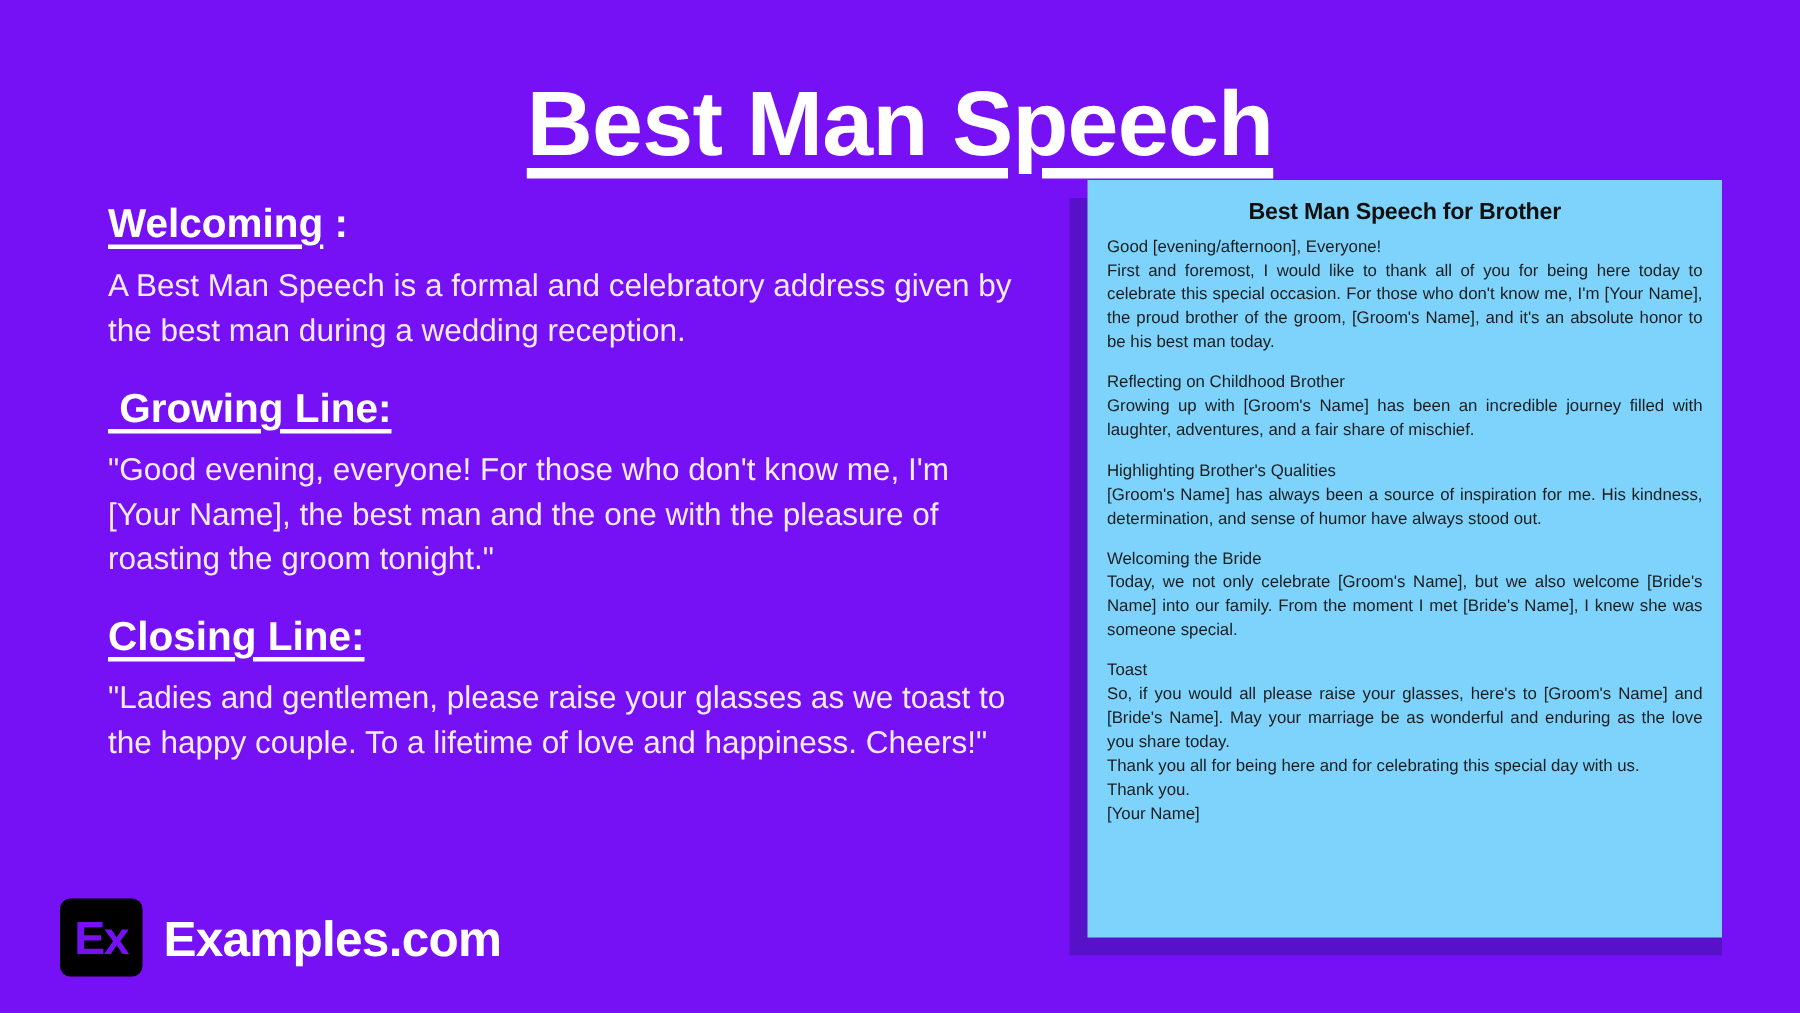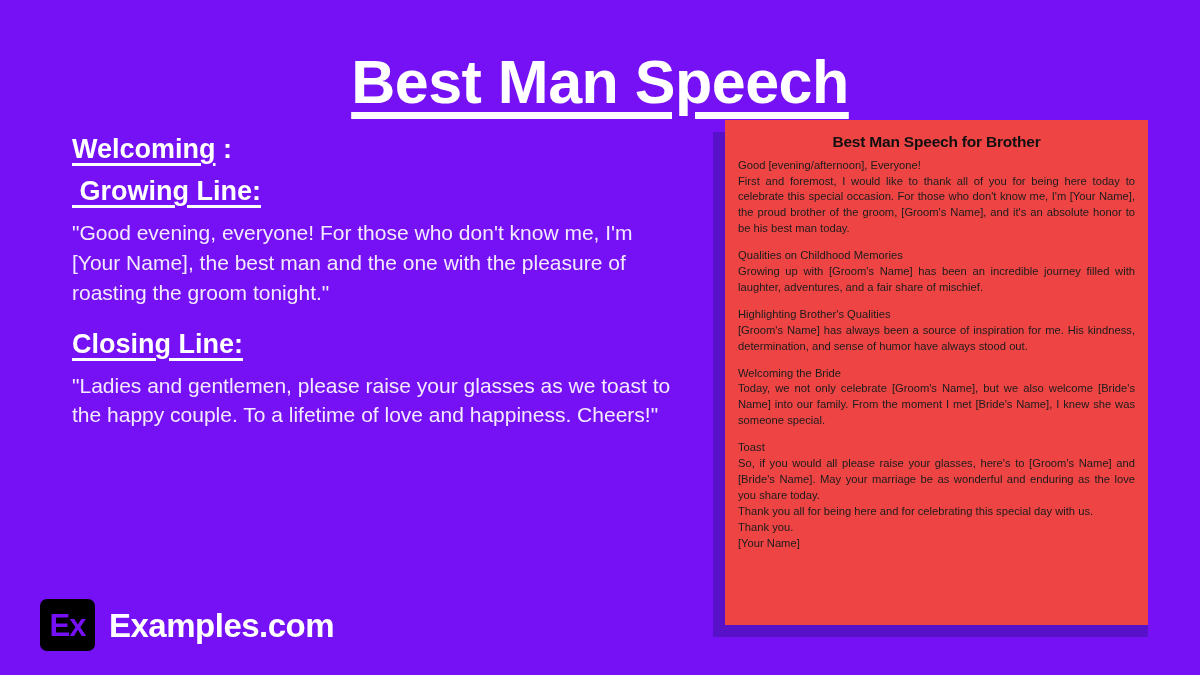--- a/index.html
+++ b/index.html
@@ -100,21 +100,21 @@
     width: 435px;
     height: 505px;
     background: #5712c9;
   }
   .speech-card {
     position: absolute;
     left: 725px;
     top: 120px;
     width: 423px;
     height: 505px;
-    background: #ef4444;
+    background: #7dd3fc;
     box-sizing: border-box;
     padding: 13px 13px 10px 13px;
     overflow: hidden;
   }
   .card-title {
     text-align: center;
     font-size: 15.5px;
     font-weight: 700;
     color: #101010;
     margin: 0 0 6px 0;
@@ -134,20 +134,21 @@
   .card-block:last-child { margin-bottom: 0; }
 </style>
 </head>
 <body>
 
 <h1 class="page-title">Best Man Speech</h1>
 
 <div class="left-col">
 
   <div class="section-heading"><span class="u">Welcoming</span><span> :</span></div>
+  <p class="section-body">A Best Man Speech is a formal and celebratory address given by the best man during a wedding reception.</p>
 
   <div class="section-heading"><span class="u"> Growing Line:</span></div>
   <p class="section-body">"Good evening, everyone! For those who don't know me, I'm [Your Name], the best man and the one with the pleasure of roasting the groom tonight."</p>
 
   <div class="section-heading"><span class="u">Closing Line:</span></div>
   <p class="section-body">"Ladies and gentlemen, please raise your glasses as we toast to the happy couple. To a lifetime of love and happiness. Cheers!"</p>
 
 </div>
 
 <div class="logo-wrap">
@@ -159,21 +160,21 @@
 
 <div class="speech-card">
   <div class="card-title">Best Man Speech for Brother</div>
 
   <div class="card-block">
     <p class="card-p nojust">Good [evening/afternoon], Everyone!</p>
     <p class="card-p">First and foremost, I would like to thank all of you for being here today to celebrate this special occasion. For those who don't know me, I'm [Your Name], the proud brother of the groom, [Groom's Name], and it's an absolute honor to be his best man today.</p>
   </div>
 
   <div class="card-block">
-    <p class="card-p nojust">Qualities on Childhood Memories</p>
+    <p class="card-p nojust">Reflecting on Childhood Brother</p>
     <p class="card-p">Growing up with [Groom's Name] has been an incredible journey filled with laughter, adventures, and a fair share of mischief.</p>
   </div>
 
   <div class="card-block">
     <p class="card-p nojust">Highlighting Brother's Qualities</p>
     <p class="card-p">[Groom's Name] has always been a source of inspiration for me. His kindness, determination, and sense of humor have always stood out.</p>
   </div>
 
   <div class="card-block">
     <p class="card-p nojust">Welcoming the Bride</p>

